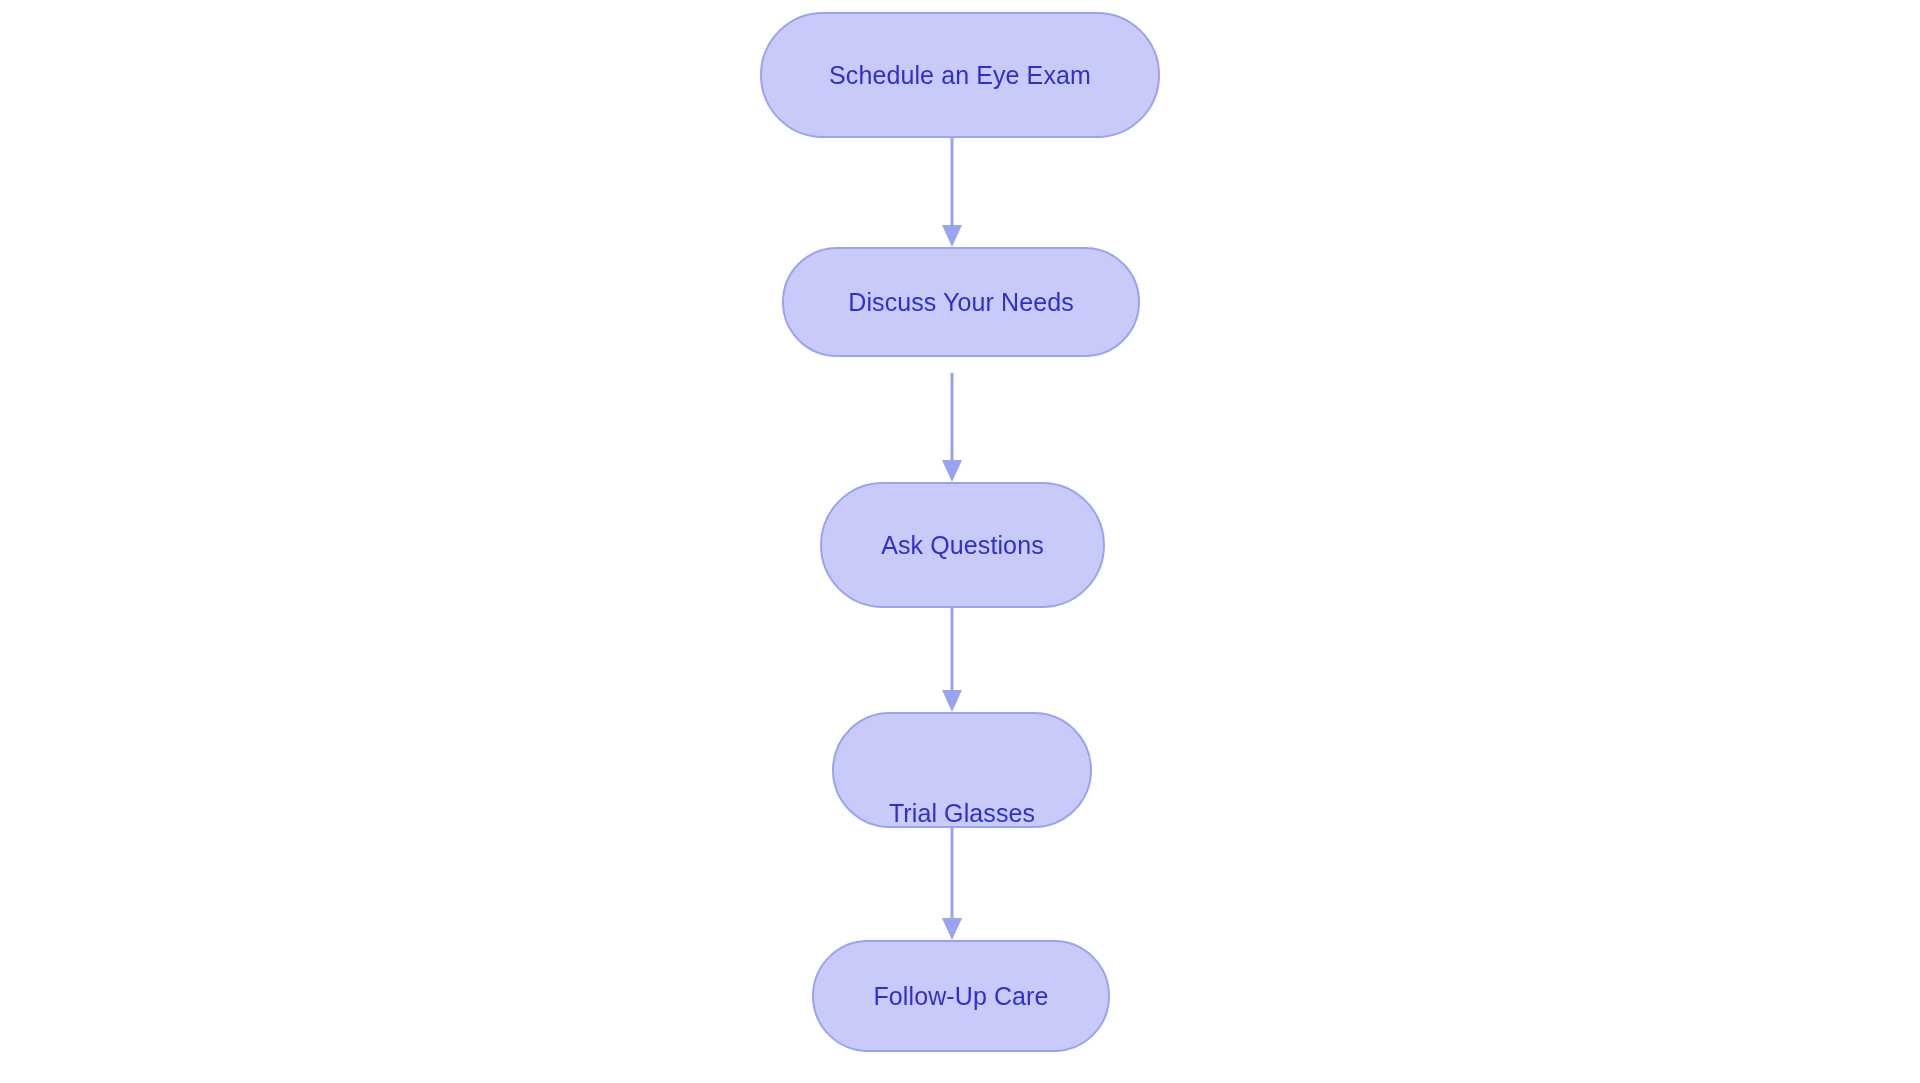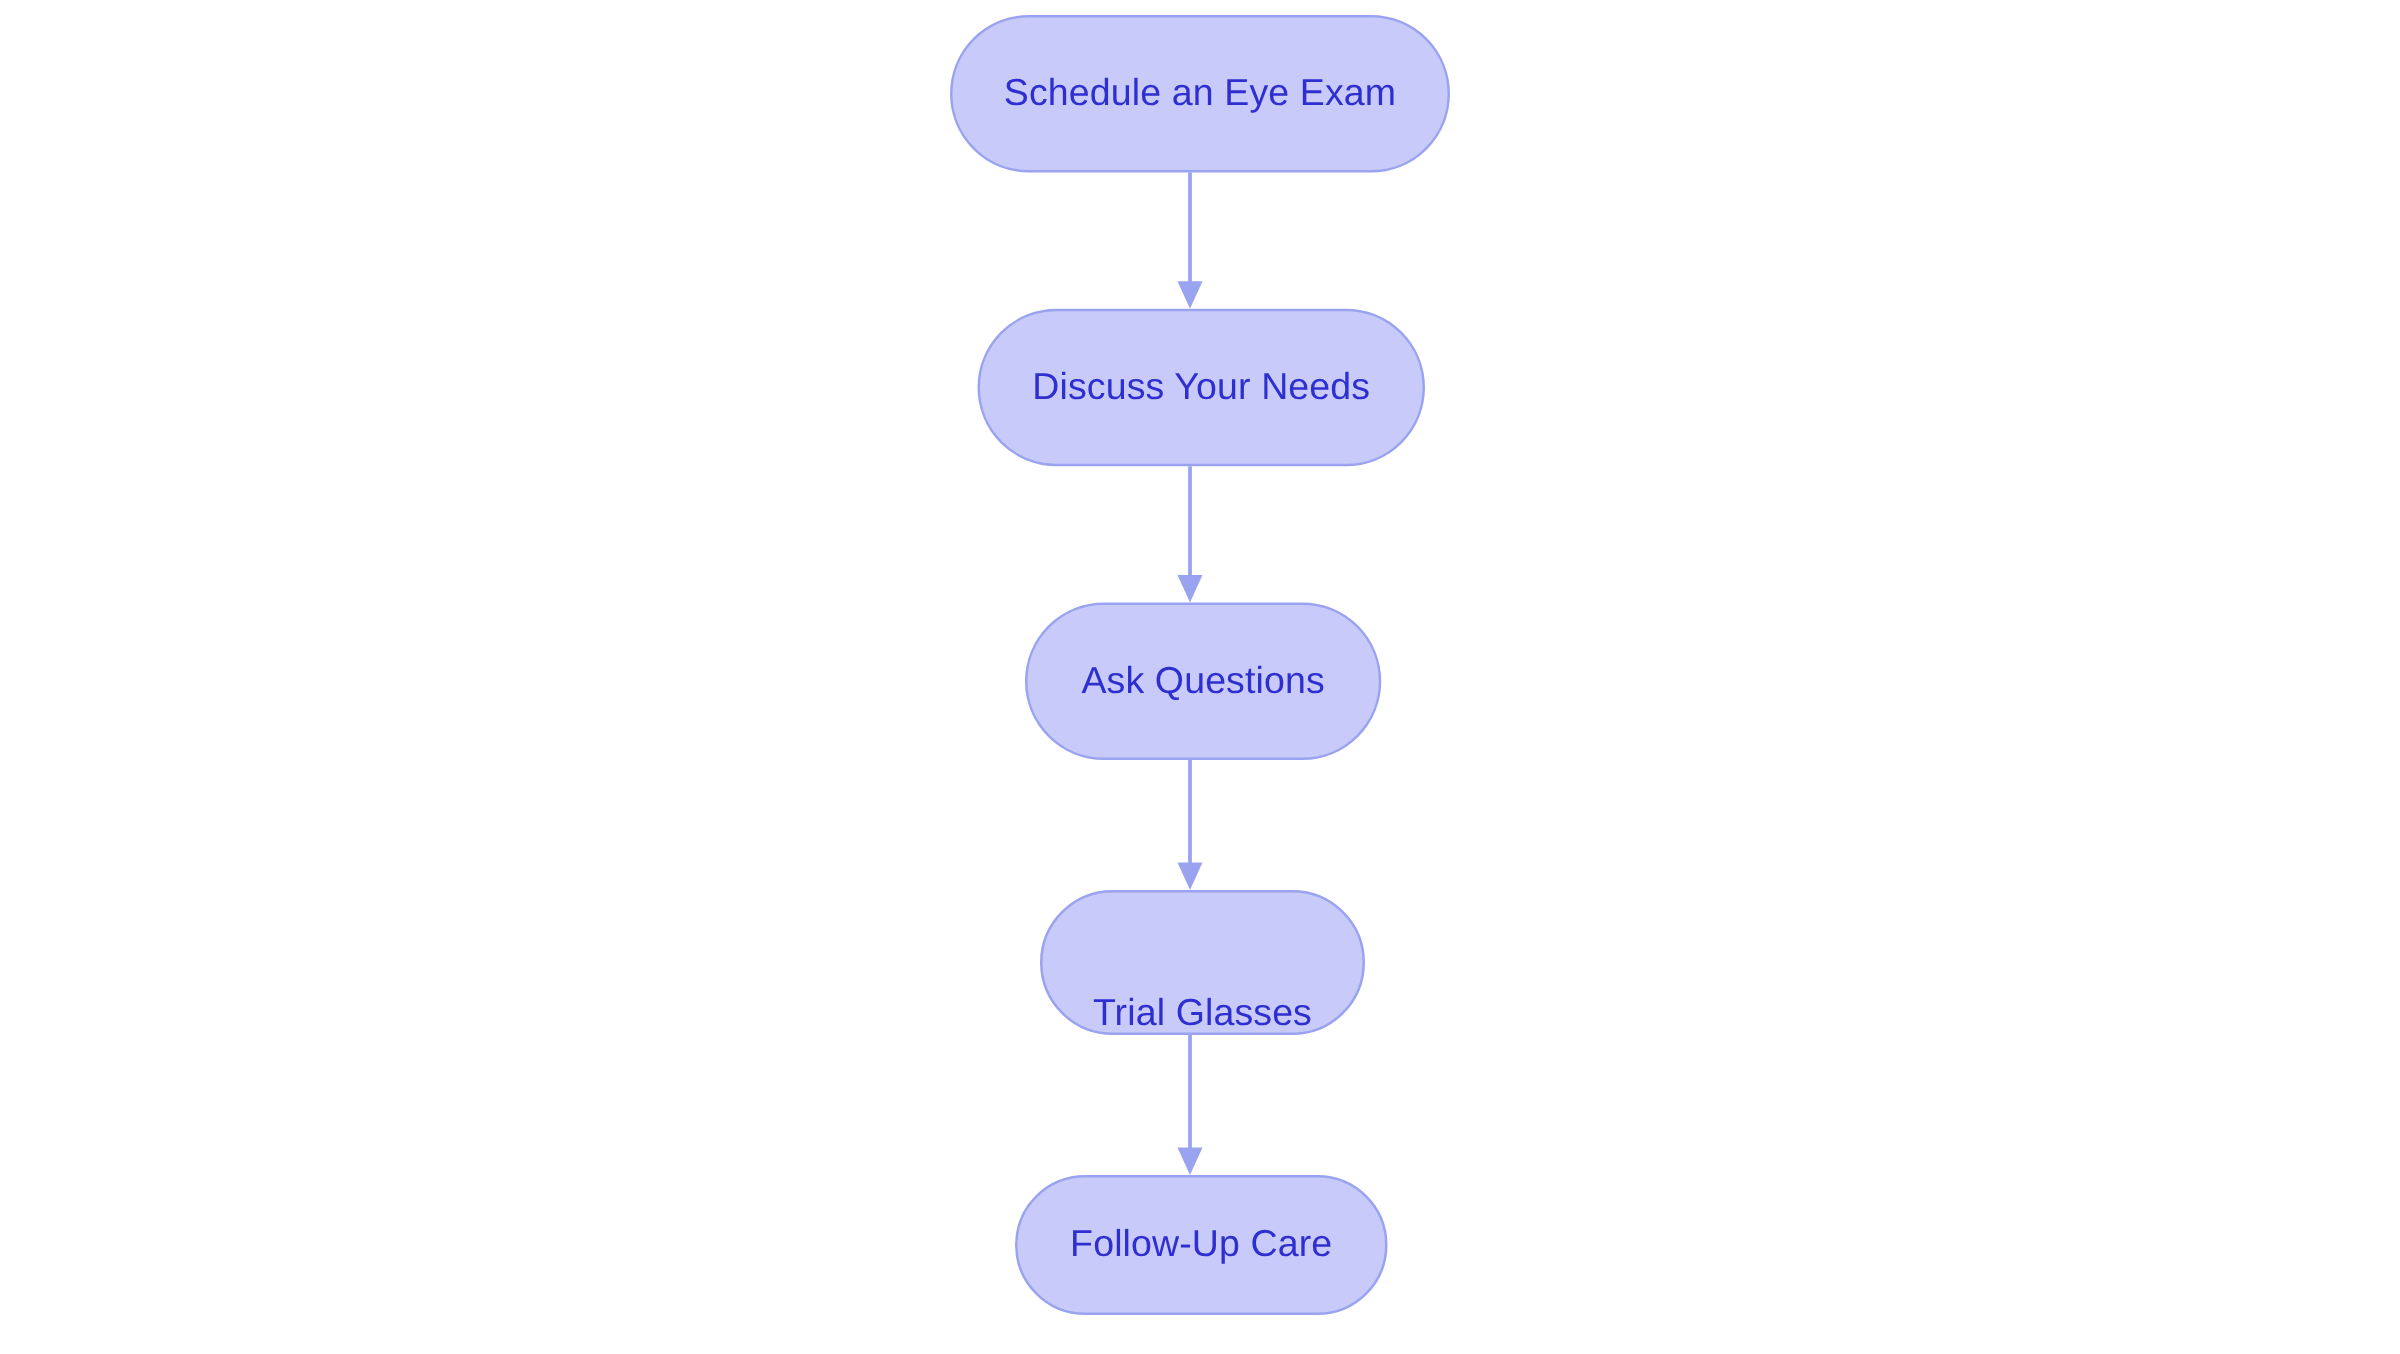--- a/index.html
+++ b/index.html
@@ -24,21 +24,21 @@
     position: absolute;
     box-sizing: border-box;
     display: flex;
     align-items: center;
     justify-content: center;
     background: #c8cbfa;
     border: 2px solid #9aa3ef;
     border-radius: 999px;
     color: #2f2fd0;
     font-family: "Liberation Sans", sans-serif;
-    font-size: 30px;
+    font-size: 25px;
     font-weight: 400;
     line-height: 1;
     letter-spacing: 0.1px;
     white-space: nowrap;
     user-select: none;
   }
   .flow-node .node-label {
     display: block;
     padding: 0 6px;
   }
@@ -81,21 +81,21 @@
     <svg width="20" height="112" viewBox="0 0 20 112" xmlns="http://www.w3.org/2000/svg">
       <line x1="10" y1="0" x2="10" y2="91" stroke="#9aa3ef" stroke-width="3"></line>
       <polygon points="0,90 20,90 10,112" fill="#9aa3ef"></polygon>
     </svg>
   </div>
 
   <div class="flow-node" style="left:760px; top:12px; width:400px; height:126px;">
     <span class="node-label">Schedule an Eye Exam</span>
   </div>
 
-  <div class="flow-node" style="left:782px; top:247px; width:358px; height:126px;">
+  <div class="flow-node" style="left:782px; top:247px; width:358px; height:110px;">
     <span class="node-label">Discuss Your Needs</span>
   </div>
 
   <div class="flow-node" style="left:820px; top:482px; width:285px; height:126px;">
     <span class="node-label">Ask Questions</span>
   </div>
 
   <div class="flow-node" style="left:832px; top:712px; width:260px; height:116px;align-items:flex-end;">
     <span class="node-label">Trial Glasses</span>
   </div>

